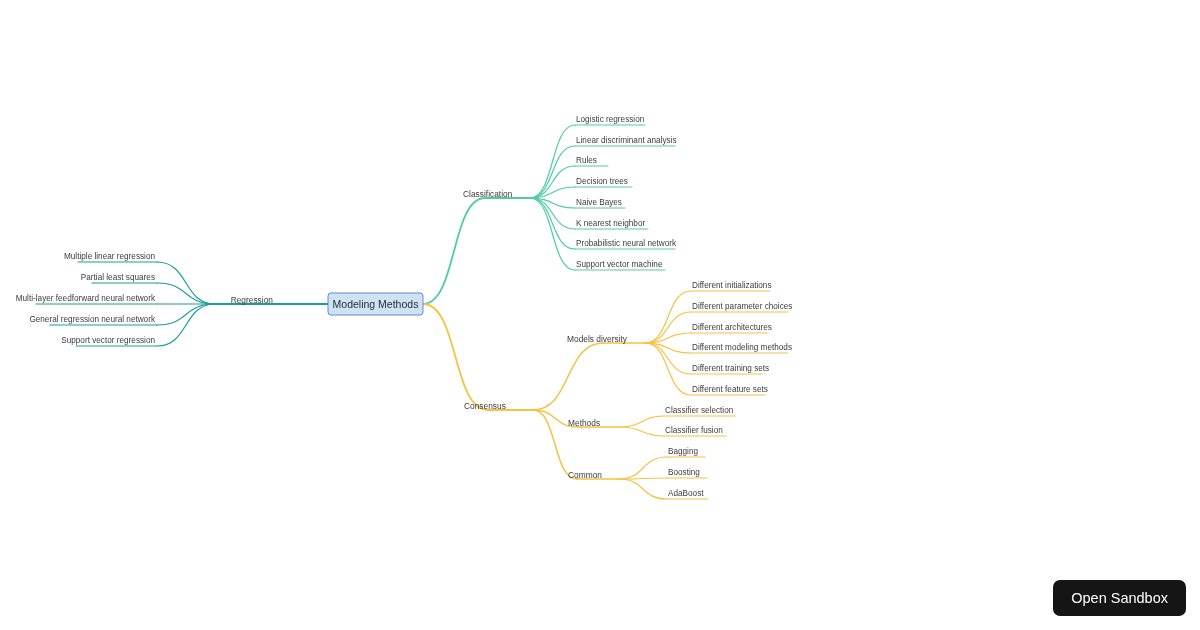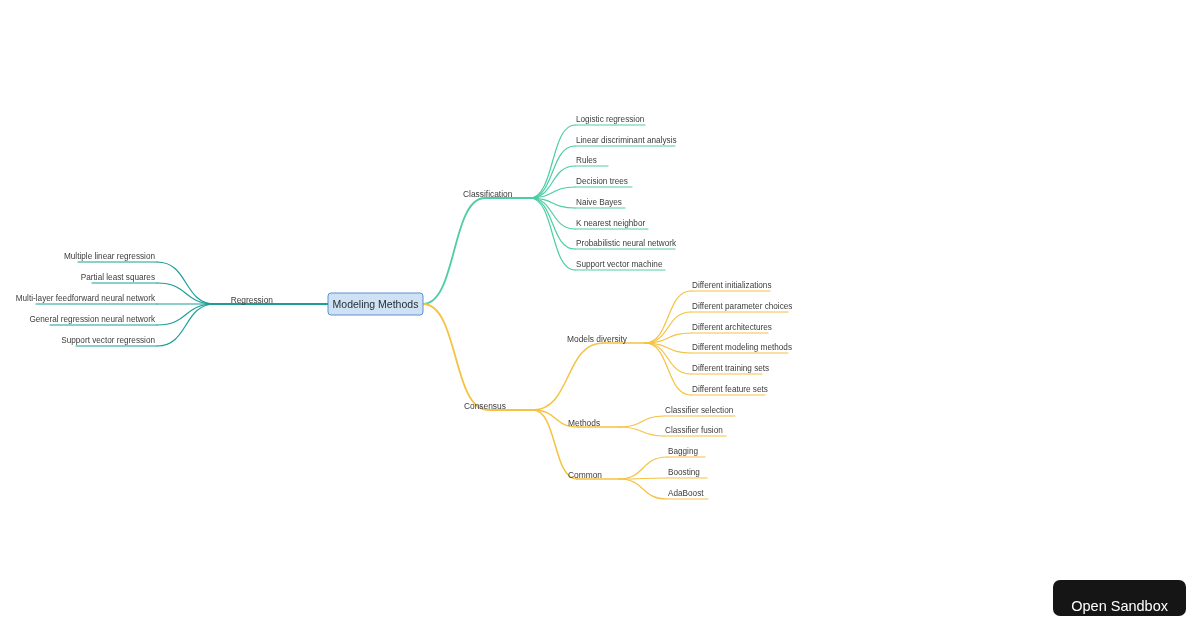--- a/index.html
+++ b/index.html
@@ -47,21 +47,21 @@
     stroke-width: 1;
   }
   #open-sandbox-button {
     position: absolute;
     right: 14px;
     bottom: 14px;
     background: #151515;
     color: #ffffff;
     border: none;
     border-radius: 7px;
-    padding: 8px 18px;
+    padding: 0 18px;
     height: 36px;
     line-height: 36px;
     font-family: "Liberation Sans", sans-serif;
     font-size: 14.5px;
     cursor: pointer;
     white-space: nowrap;
   }
 </style>
 </head>
 <body>

